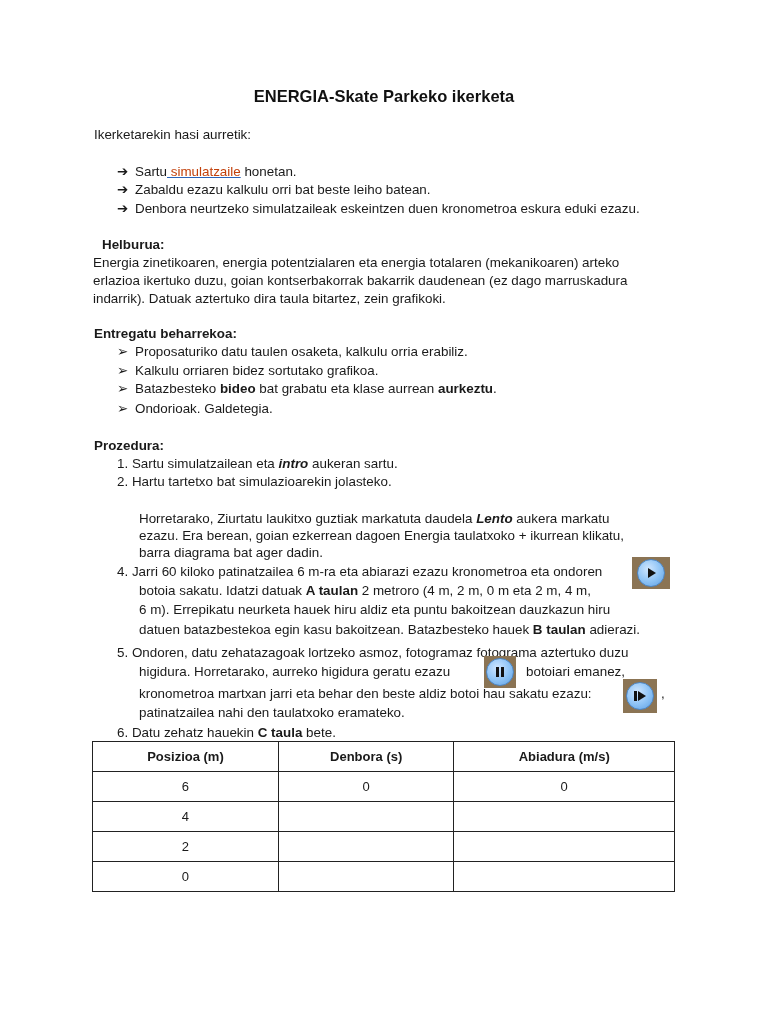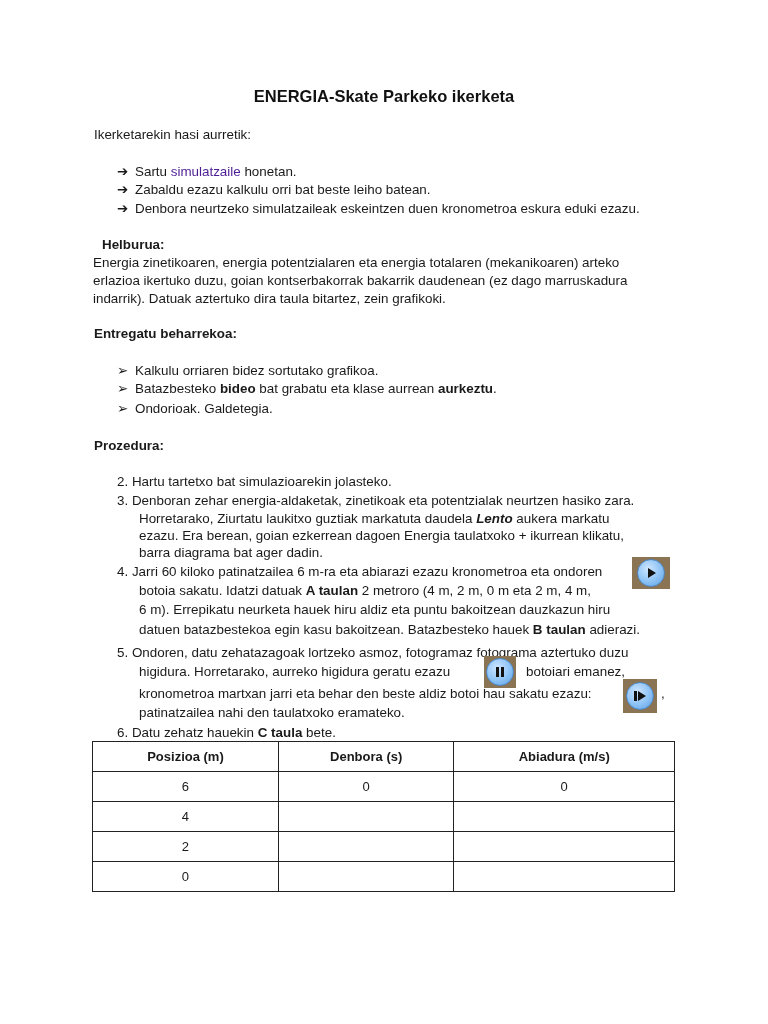--- a/index.html
+++ b/index.html
@@ -31,21 +31,22 @@
       color: #111;
     }
     .line {
       position: absolute;
       white-space: nowrap;
       line-height: 18px;
     }
     .bold { font-weight: bold; }
     .bi { font-weight: bold; font-style: italic; }
     .link {
-      color: #4c1d95;
+      color: #c2410c;
+      text-decoration: underline;
       text-decoration-color: #2a63b8;
     }
     .arrow, .chev { display: inline-block; width: 18px; }
     .icon-btn {
       position: absolute;
       width: 38px; height: 32px;
       background: #8b7454;
       display: flex;
       align-items: center;
       justify-content: center;
@@ -95,35 +96,40 @@
   <div class="line" style="left:117px; top:200px;">
     <span class="arrow">➔</span><span>Denbora neurtzeko simulatzaileak eskeintzen duen kronometroa eskura eduki ezazu.</span>
   </div>
 
   <div class="line bold" style="left:94px; top:236px;padding-left:8px;">Helburua:</div>
   <div class="line" style="left:93px; top:254px;">Energia zinetikoaren, energia potentzialaren eta energia totalaren (mekanikoaren) arteko</div>
   <div class="line" style="left:93px; top:272px;">erlazioa ikertuko duzu, goian kontserbakorrak bakarrik daudenean (ez dago marruskadura</div>
   <div class="line" style="left:93px; top:290px;">indarrik). Datuak aztertuko dira taula bitartez, zein grafikoki.</div>
 
   <div class="line bold" style="left:94px; top:325px;">Entregatu beharrekoa:</div>
+  <div class="line" style="left:117px; top:343px;">
+    <span class="chev">➢</span><span>Proposaturiko datu taulen osaketa, kalkulu orria erabiliz.</span>
+  </div>
   <div class="line" style="left:117px; top:362px;">
     <span class="chev">➢</span><span>Kalkulu orriaren bidez sortutako grafikoa.</span>
   </div>
   <div class="line" style="left:117px; top:380px;">
     <span class="chev">➢</span><span>Batazbesteko </span><span class="bold">bideo</span><span> bat grabatu eta klase aurrean </span><span class="bold">aurkeztu</span><span>.</span>
   </div>
   <div class="line" style="left:117px; top:400px;">
     <span class="chev">➢</span><span>Ondorioak. Galdetegia.</span>
   </div>
 
   <div class="line bold" style="left:94px; top:437px;">Prozedura:</div>
 
+  <div class="line" style="left:117px; top:455px;">
+    <span>1. Sartu simulatzailean eta </span><span class="bi">intro</span><span> aukeran sartu.</span>
+  </div>
   <div class="line" style="left:117px; top:473px;">2. Hartu tartetxo bat simulazioarekin jolasteko.</div>
 
-  <div class="line" style="left:117px; top:492px;">3. Denboran zehar energia-aldaketak, zinetikoak eta potentzialak neurtzen hasiko zara.</div>
   <div class="line" style="left:139px; top:510px;">
     <span>Horretarako, Ziurtatu laukitxo guztiak markatuta daudela </span><span class="bi">Lento</span><span> aukera markatu</span>
   </div>
   <div class="line" style="left:139px; top:527px;">ezazu. Era berean, goian ezkerrean dagoen Energia taulatxoko + ikurrean klikatu,</div>
   <div class="line" style="left:139px; top:544px;">barra diagrama bat ager dadin.</div>
 
   <div class="line" style="left:117px; top:563px;">4. Jarri 60 kiloko patinatzailea 6 m-ra eta abiarazi ezazu kronometroa eta ondoren</div>
   <div class="icon-btn" style="left:632px; top:557px;">
     <div class="circle">
       <svg width="12" height="12" viewBox="0 0 12 12">

